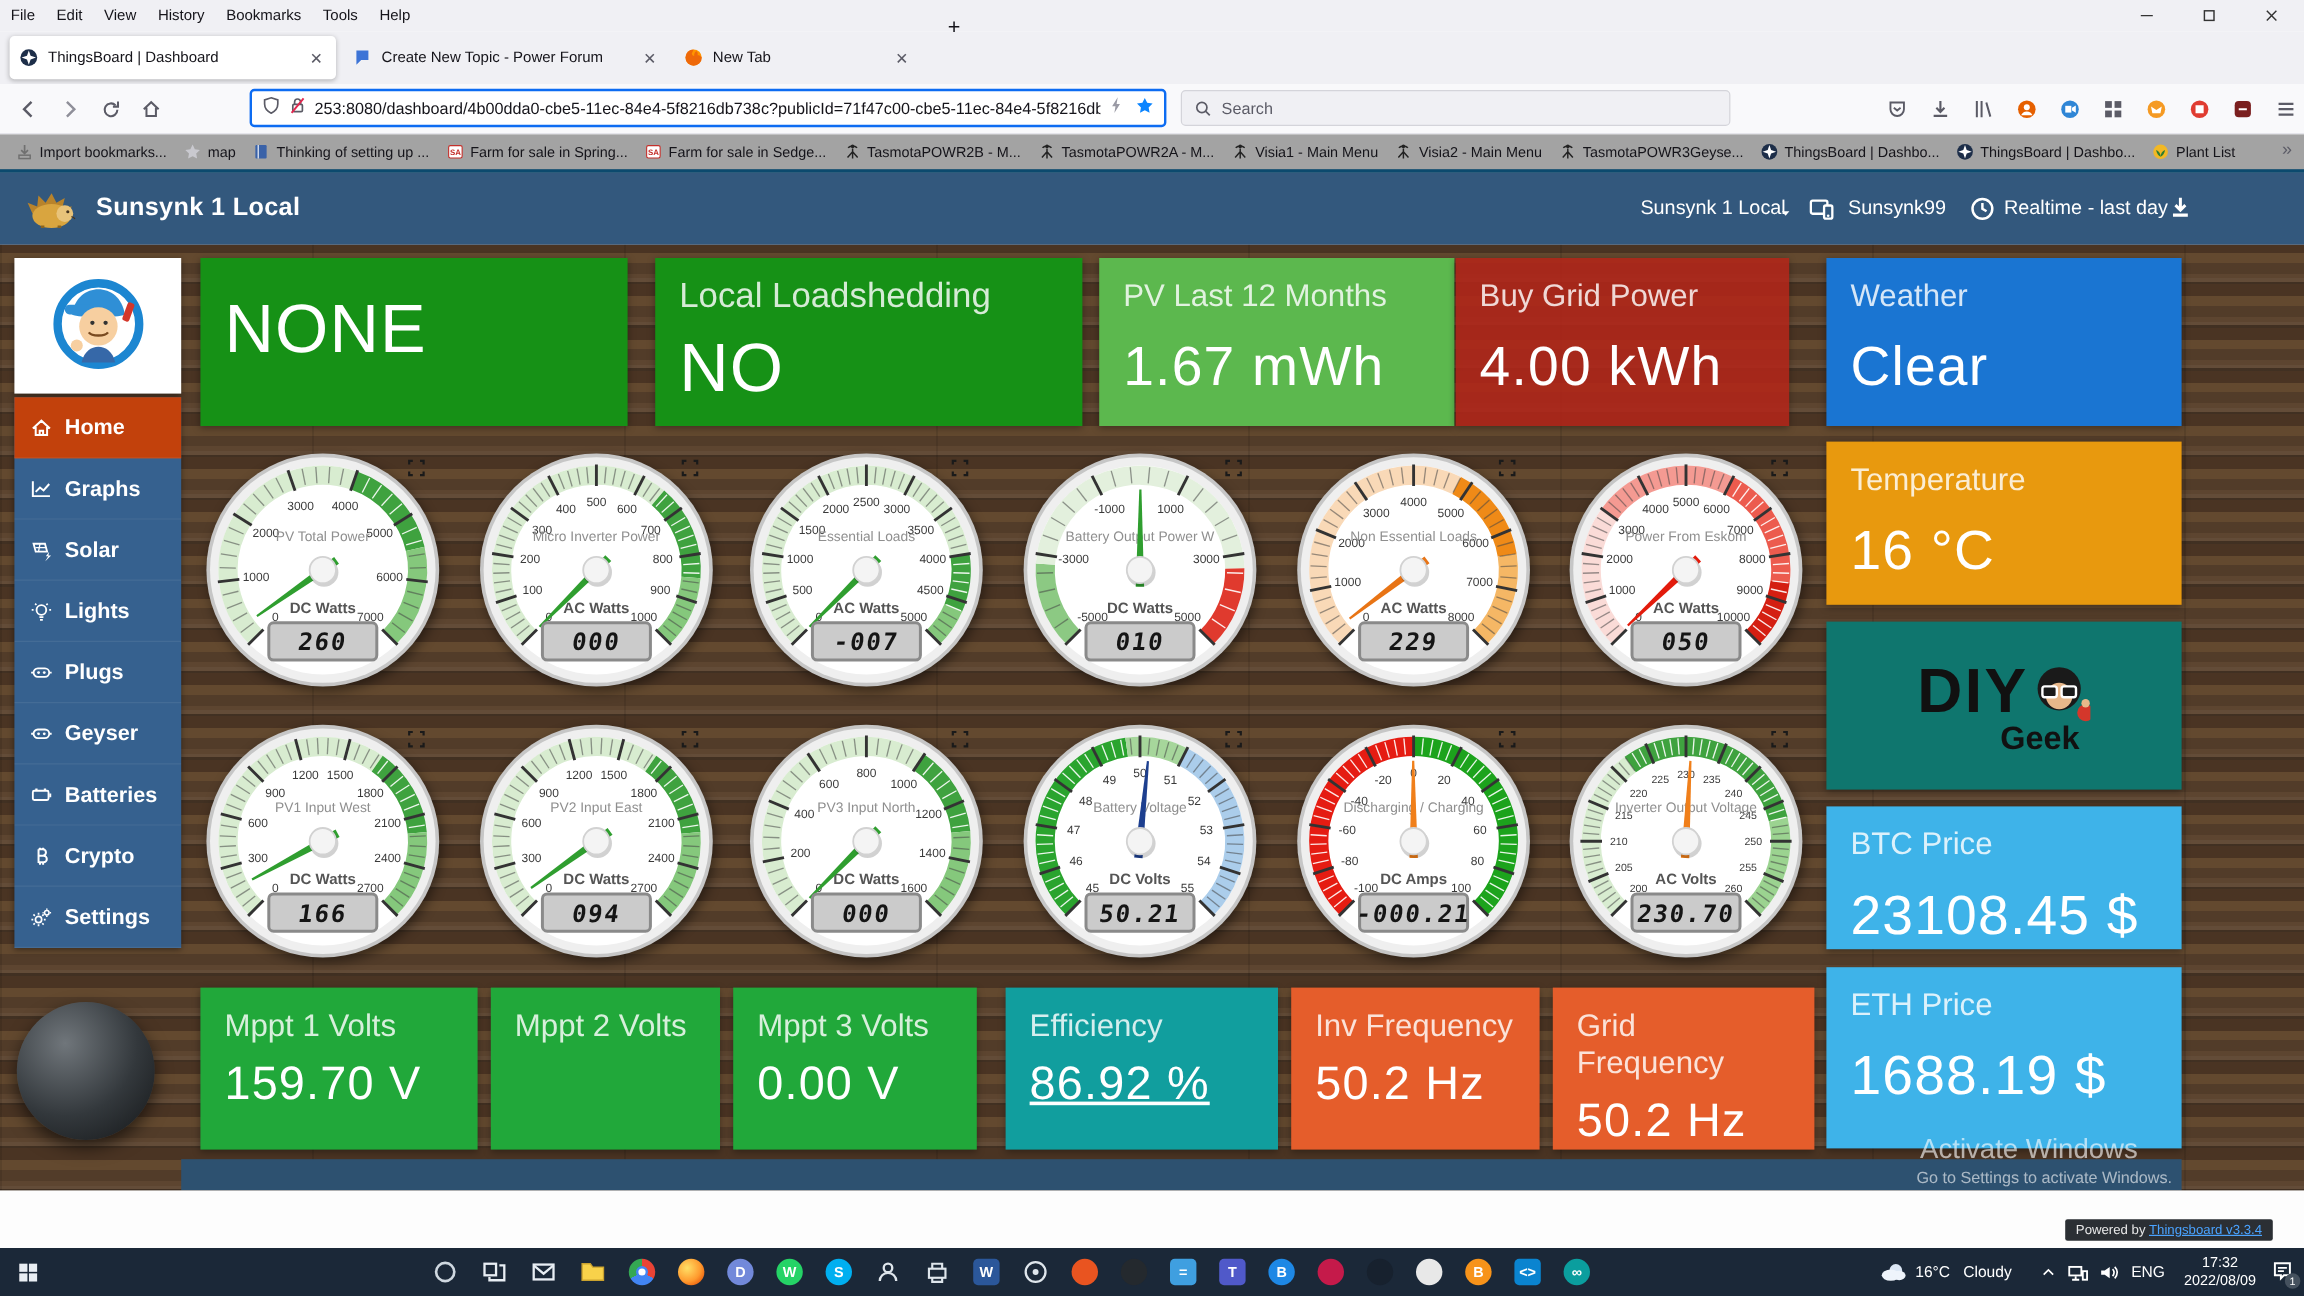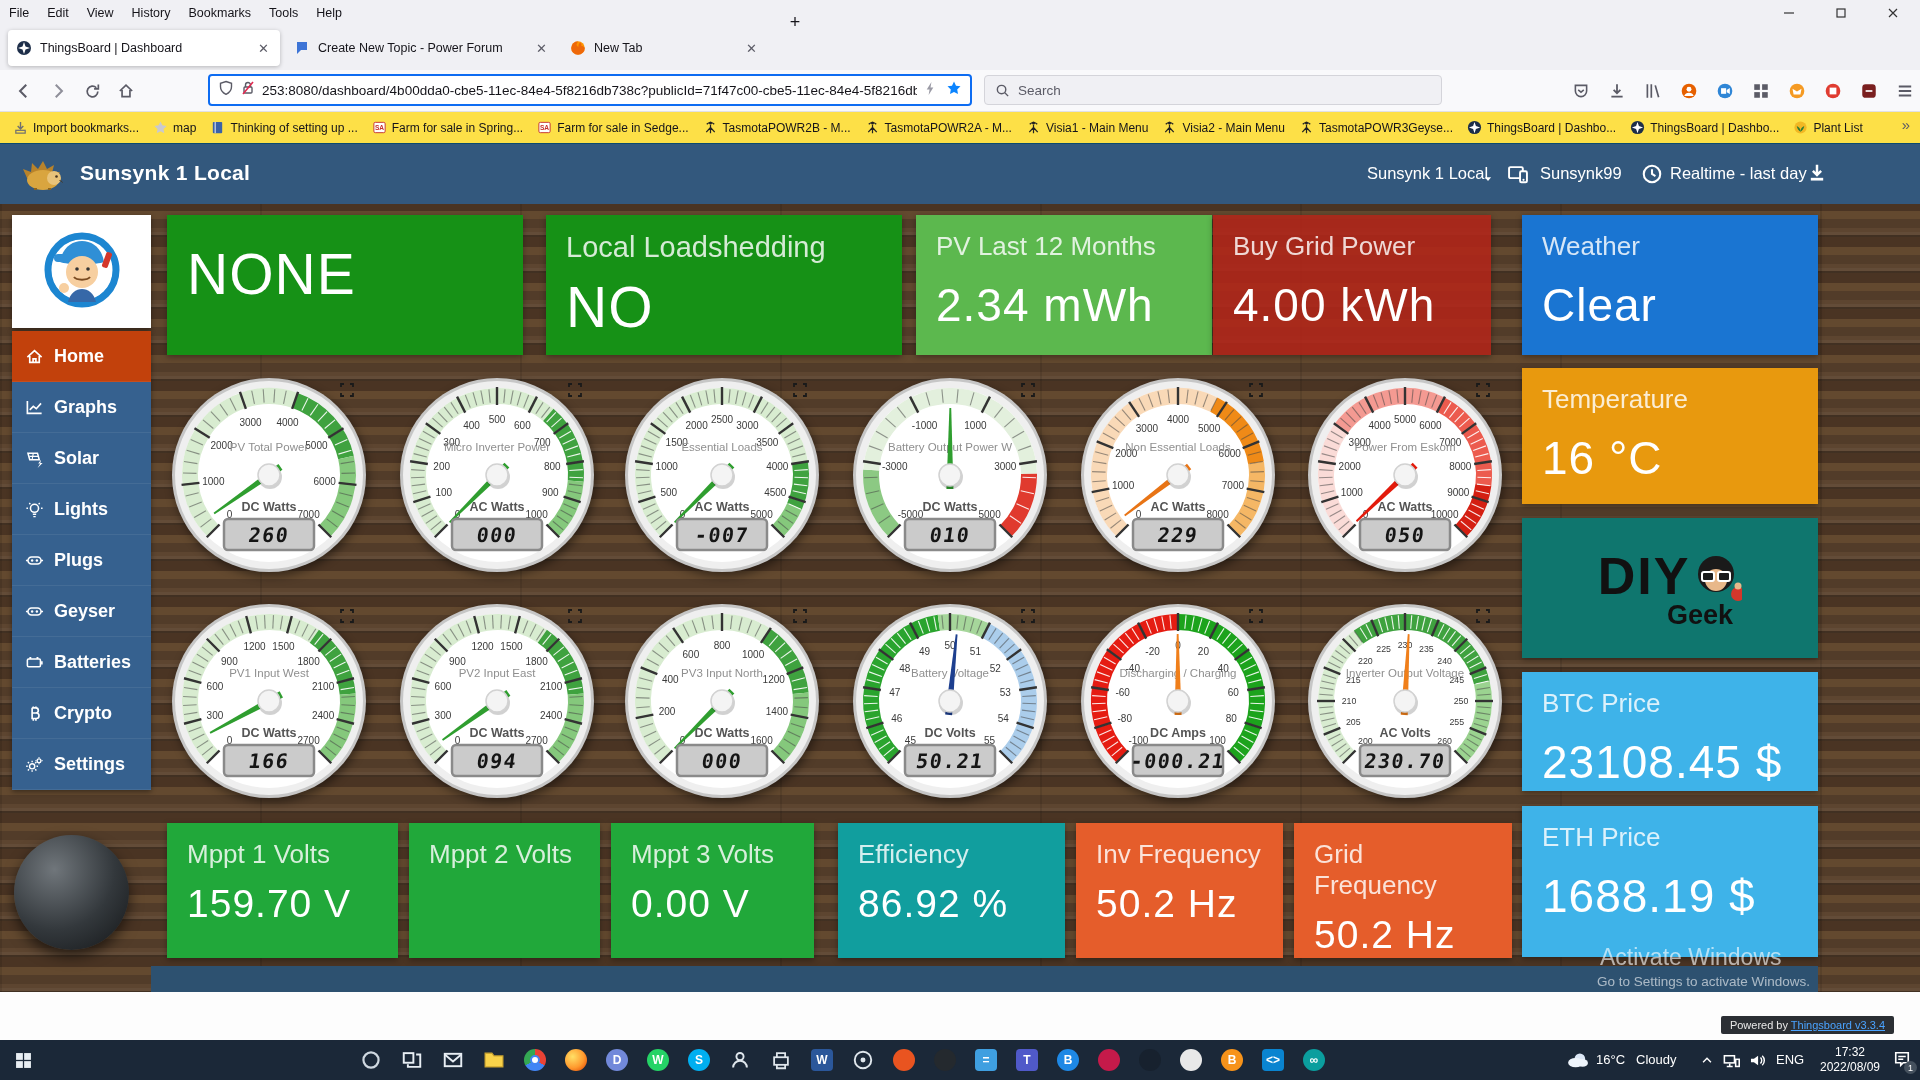--- a/index.html
+++ b/index.html
@@ -16,21 +16,21 @@
   .tab .ttl{flex:1;margin:0 8px;white-space:nowrap;overflow:hidden;text-overflow:ellipsis;}
   .tab .x{color:#5b5b66;font-size:13px;padding:0 3px;}
   #newtab{position:absolute;top:10px;font-size:18px;color:#15141a;width:26px;height:26px;text-align:center;line-height:24px;}
   #navbar{left:0;top:70px;width:1920px;height:42px;background:#f9f9fb;border-bottom:1px solid #e0e0e6;box-sizing:border-box;}
   .navbtn{position:absolute;top:7px;width:28px;height:28px;display:flex;align-items:center;justify-content:center;border-radius:4px;}
   #urlbox{position:absolute;left:208px;top:4px;width:764px;height:32px;background:#fff;border:2px solid #0d6cf2;border-radius:4px;box-sizing:border-box;display:flex;align-items:center;padding:0 8px;}
   #urltext{flex:1;font-size:13.5px;color:#15141a;white-space:nowrap;overflow:hidden;margin:0 6px;}
   #searchbox{position:absolute;left:984px;top:5px;width:458px;height:30px;background:#f0f0f4;border:1px solid #d4d4da;border-radius:4px;box-sizing:border-box;display:flex;align-items:center;padding:0 10px;}
   #searchbox span{color:#5b5b66;font-size:13.5px;margin-left:8px;}
   .tbicon{position:absolute;top:8px;width:26px;height:26px;display:flex;align-items:center;justify-content:center;}
-  #bookmarksbar{left:0;top:112px;width:1920px;height:32px;background:#fde047;border-bottom:1px solid #0c4a6e;box-sizing:border-box;display:flex;align-items:center;padding-left:6px;overflow:hidden;}
+  #bookmarksbar{left:0;top:112px;width:1920px;height:32px;background:#a3a3a3;border-bottom:3px solid #0c4a6e;box-sizing:border-box;display:flex;align-items:center;padding-left:6px;overflow:hidden;}
   .bm{display:flex;align-items:center;padding:2px 7px;font-size:12px;color:#15141a;white-space:nowrap;}
   .bm svg{margin-right:5px;}
   #bm-ovf{position:absolute;right:10px;top:116px;font-size:15px;color:#5b5b66;}
   
   #dbheader{left:0;top:144px;width:1920px;height:60px;background:#33587d;color:#fff;}
   #db-title{position:absolute;left:80px;top:17px;font-size:21px;font-weight:bold;letter-spacing:.3px;}
   .hdr-item{position:absolute;top:20px;font-size:16.5px;color:#fff;}
   #wood{left:0;top:204px;width:1920px;height:789px;
     background:
       repeating-linear-gradient(90deg, rgba(0,0,0,.10) 0 2px, rgba(0,0,0,0) 2px 260px),
@@ -42,21 +42,21 @@
   #side-card{left:12px;top:215px;width:139px;height:113px;background:#fff;display:flex;align-items:center;justify-content:center;box-shadow:0 2px 5px rgba(0,0,0,.4);}
   #side-menu{left:12px;top:331px;width:139px;background:#36618f;box-shadow:0 2px 5px rgba(0,0,0,.4);}
   .snav{height:50px;display:flex;align-items:center;padding-left:13px;color:#fff;border-bottom:1px solid rgba(255,255,255,.07);}
   .snav.active{background:#c2410c;align-items:center;}
   .snav .lbl{font-size:18px;font-weight:bold;margin-left:10px;}
   .card{position:absolute;color:#fff;padding:16px 20px;box-sizing:border-box;box-shadow:0 2px 6px rgba(0,0,0,.35);overflow:hidden;}
   .card .t{font-size:26px;color:rgba(255,255,255,.82);}
   .card .v{font-size:46px;font-weight:300;margin-top:16px;letter-spacing:1px;}
   .card.hero .t{font-size:29px;}
   .card.hero .v{font-size:57px;margin-top:10px;}
-  .card.small-v .v{font-size:34px;margin-top:20px;}
+  .card.small-v .v{font-size:34px;margin-top:20px;text-decoration:underline;}
   .card.bottom .t{font-size:26px;}
   .card.bottom .v{font-size:39px;margin-top:12px;}
   #logo-card{background:#0f766e;color:#111;display:flex;flex-direction:column;align-items:center;justify-content:center;padding:6px;}
   #logo-row{display:flex;align-items:center;}
   #logo-diy{font-size:52px;font-weight:900;letter-spacing:2px;font-family:"Liberation Sans",sans-serif;}
   #logo-geek{font-size:27px;font-weight:800;margin-top:-6px;margin-left:60px;}
   .gauge{position:absolute;width:210px;height:210px;}
   .gauge svg{filter:drop-shadow(2px 4px 5px rgba(0,0,0,.45));}
   .fsicon{position:absolute;width:16px;height:16px;}
   #bluebar{left:151px;top:966px;width:1667px;height:26px;background:#2d5170;}
@@ -430,21 +430,21 @@
   <div id="cards-top">
       <div class="card hero" style="left:167px;top:215px;width:356px;height:140px;background:#169116">
         <div class="v">NONE</div>
       </div>
       <div class="card hero" style="left:546px;top:215px;width:356px;height:140px;background:#169116">
         <div class="t">Local Loadshedding</div>
         <div class="v">NO</div>
       </div>
       <div class="card " style="left:916px;top:215px;width:296px;height:140px;background:#5cb84e">
         <div class="t">PV Last 12 Months</div>
-        <div class="v">2.34 mWh</div>
+        <div class="v">1.67 mWh</div>
       </div>
       <div class="card " style="left:1213px;top:215px;width:278px;height:140px;background:rgba(178,38,25,0.88)">
         <div class="t">Buy Grid Power</div>
         <div class="v">4.00 kWh</div>
       </div>
       <div class="card " style="left:1522px;top:215px;width:296px;height:140px;background:#1a75d2">
         <div class="t">Weather</div>
         <div class="v">Clear</div>
       </div>
     </div>

